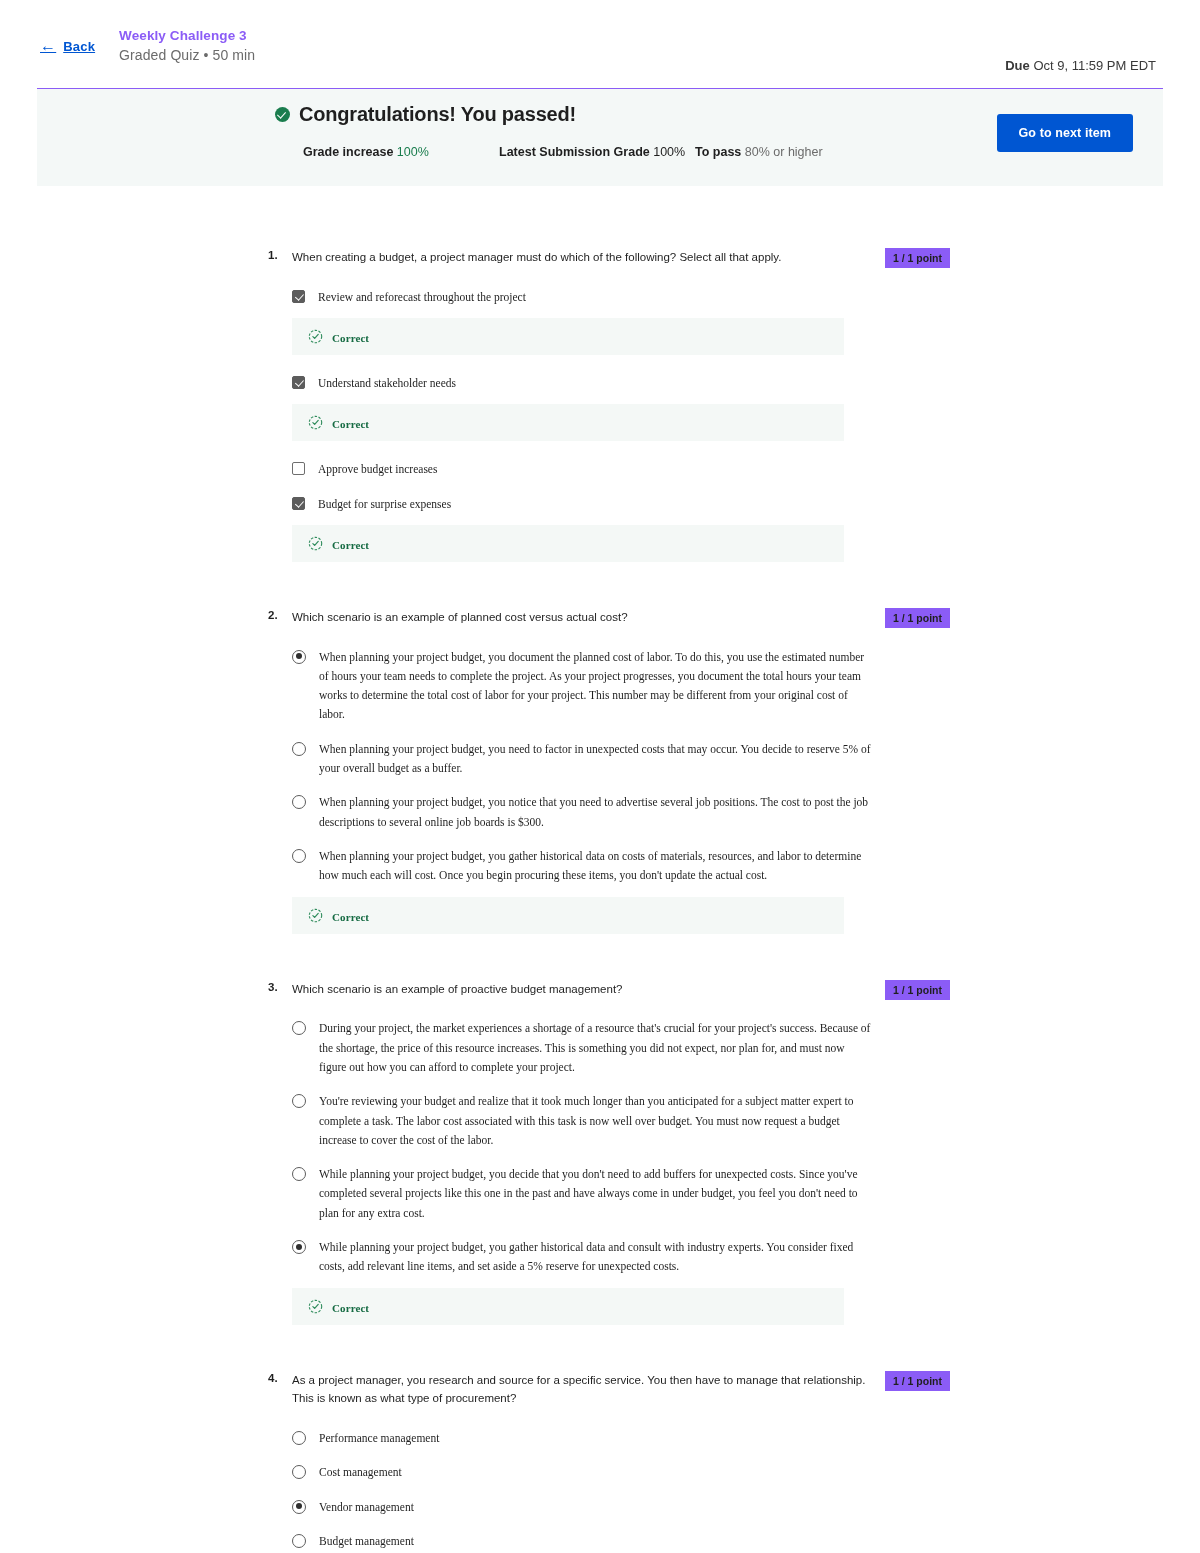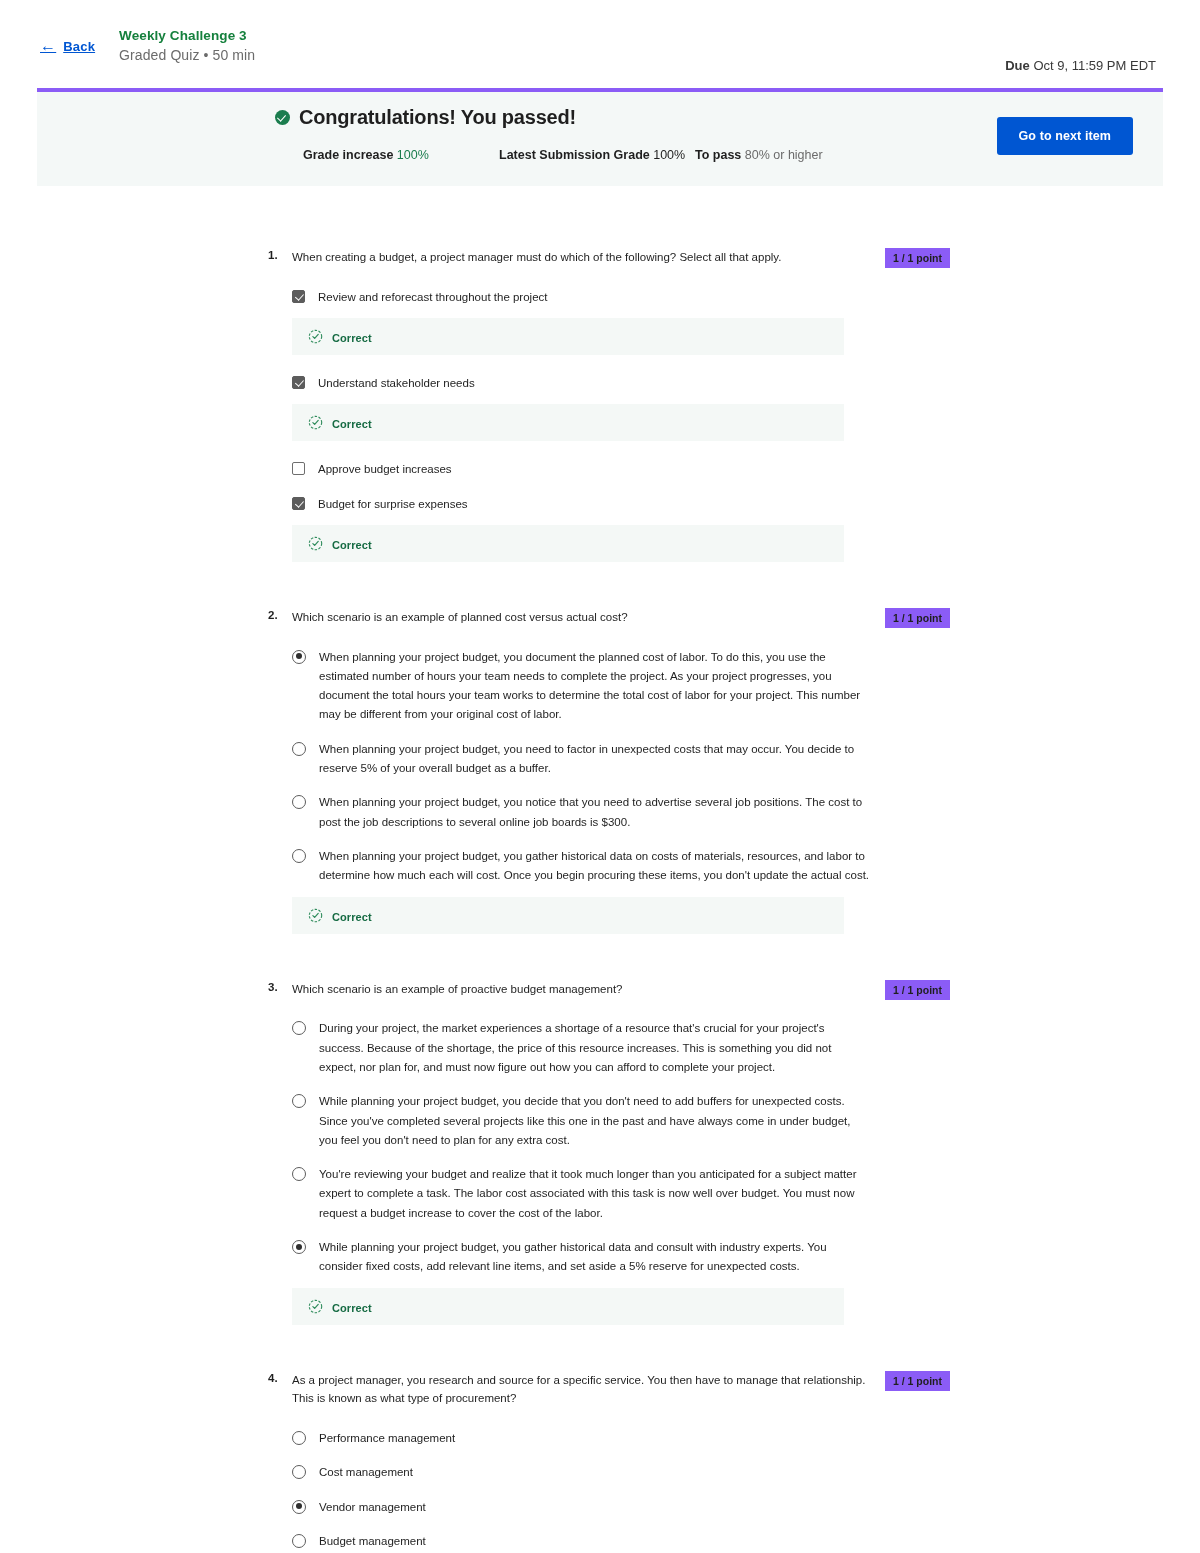--- a/index.html
+++ b/index.html
@@ -29,21 +29,21 @@
     font-weight: bold;
     letter-spacing: .2px;
     margin-right: 24px;
     margin-top: 4px;
   }
   .back-arrow { font-size: 16px; line-height: 1; font-weight: normal; }
   .title-block { margin-top: 2px; }
   .quiz-title {
     font-size: 13.5px;
     font-weight: bold;
-    color: #15803d;
+    color: #8b5cf6;
     letter-spacing: .1px;
     line-height: 1.3;
   }
   .quiz-sub {
     font-size: 14px;
     color: #6b6b6b;
     margin-top: 3px;
     letter-spacing: .1px;
   }
   .due {
@@ -53,21 +53,21 @@
     font-size: 13px;
     color: #3a3a3a;
     white-space: nowrap;
   }
   .due b { font-weight: bold; }
 
   
   .banner {
     margin: 0 37px 0 37px;
     background: #f4f8f7;
-    border-top: 4px solid #8b5cf6;
+    border-top: 1px solid #8b5cf6;
     height: 98px;
     position: relative;
   }
   .banner-inner {
     position: absolute;
     left: 238px;
     top: 14px;
     right: 30px;
   }
   .congrats {
@@ -150,21 +150,21 @@
     position: absolute;
     right: 250px;
     top: 0;
     background: #8b5cf6;
     color: #1f1f1f;
     font-size: 10.5px;
     font-weight: bold;
     padding: 4px 8px;
     white-space: nowrap;
   }
-  .options { margin-top: 16px; margin-left: 24px; }
+  .options { margin-top: 16px; margin-left: 24px; font-family: Liberation Serif, serif; }
   .opt {
     display: flex;
     gap: 13px;
     align-items: flex-start;
     margin-bottom: 5px;
     padding: 5px 0;
   }
   .opt-text {
     font-size: 11.5px;
     line-height: 1.68;
@@ -356,25 +356,25 @@
         <div class="q-text">Which scenario is an example of proactive budget management?</div>
       </div>
       <div class="points">1 / 1 point</div>
       <div class="options">
         <div class="opt">
           <span class="rb"></span>
           <span class="opt-text">During your project, the market experiences a shortage of a resource that's crucial for your project's success. Because of the shortage, the price of this resource increases. This is something you did not expect, nor plan for, and must now figure out how you can afford to complete your project.</span>
         </div>
         <div class="opt">
           <span class="rb"></span>
+          <span class="opt-text">You're reviewing your budget and realize that it took much longer than you anticipated for a subject matter expert to complete a task. The labor cost associated with this task is now well over budget. You must now request a budget increase to cover the cost of the labor.</span>
+        </div>
+        <div class="opt">
+          <span class="rb"></span>
           <span class="opt-text">While planning your project budget, you decide that you don't need to add buffers for unexpected costs. Since you've completed several projects like this one in the past and have always come in under budget, you feel you don't need to plan for any extra cost.</span>
-        </div>
-        <div class="opt">
-          <span class="rb"></span>
-          <span class="opt-text">You're reviewing your budget and realize that it took much longer than you anticipated for a subject matter expert to complete a task. The labor cost associated with this task is now well over budget. You must now request a budget increase to cover the cost of the labor.</span>
         </div>
         <div class="opt">
           <span class="rb selected"></span>
           <span class="opt-text">While planning your project budget, you gather historical data and consult with industry experts. You consider fixed costs, add relevant line items, and set aside a 5% reserve for unexpected costs.</span>
         </div>
         <div class="feedback">
           <svg class="fb-icon" viewBox="0 0 16 16">
             <circle cx="8" cy="8" r="6.6" fill="none" stroke="#2f8c5c" stroke-width="1.2" stroke-dasharray="2.6 1.6"></circle>
             <path d="M5.2 8.1 L7.1 10 L10.9 5.8" fill="none" stroke="#2f8c5c" stroke-width="1.3" stroke-linecap="round" stroke-linejoin="round"></path>
           </svg>

